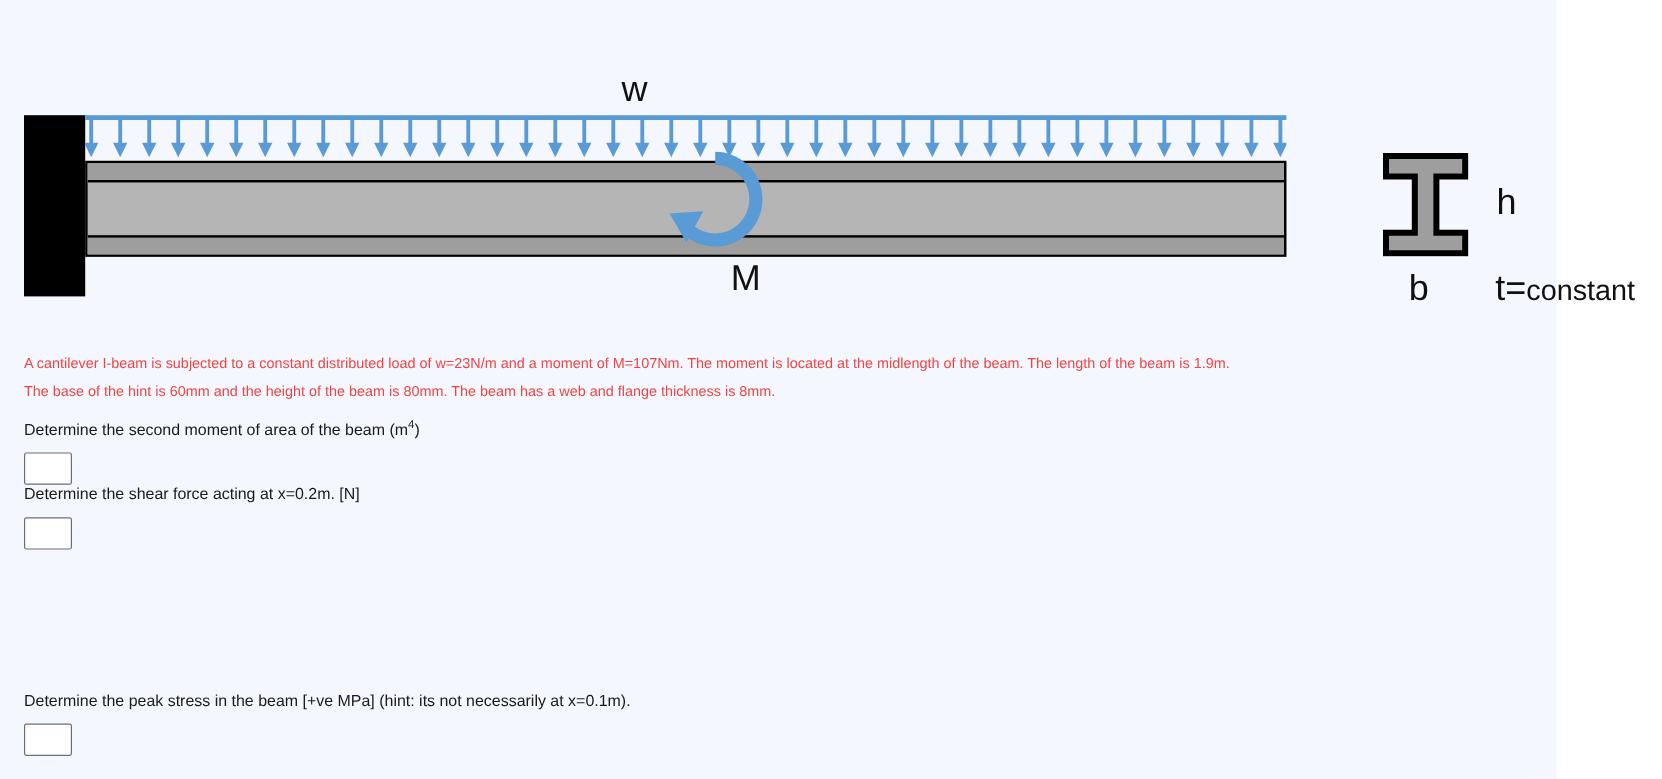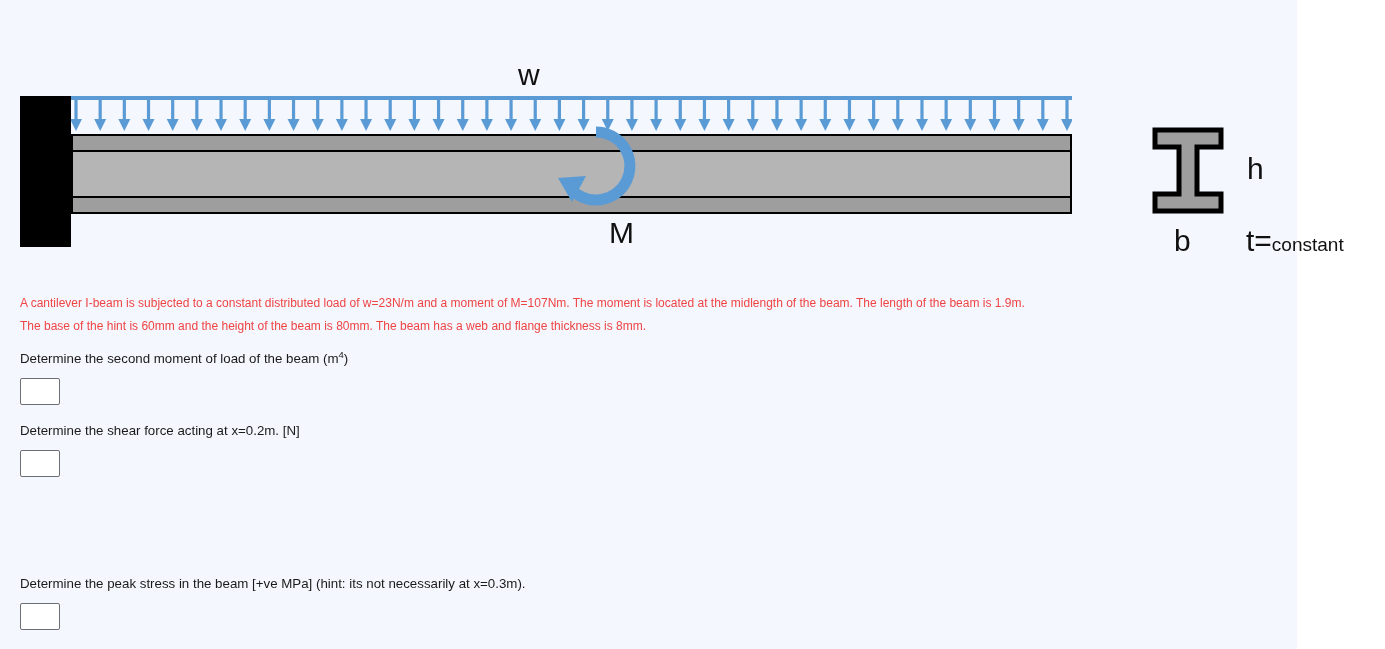--- a/index.html
+++ b/index.html
@@ -107,21 +107,21 @@
     line-height: 1;
   }
   .lbl-t {
     position: absolute;
     left: 1246px; top: 226px;
     line-height: 1;
     color: #111111;
     white-space: nowrap;
   }
   .lbl-t .big { font-size: 30px; }
-  .lbl-t .small { font-size: 19px; text-align: right; }
+  .lbl-t .small { font-size: 24px; text-align: right; }
 
   
   #prompt {
     position: absolute;
     left: 20px; top: 292px;
     width: 1268px;
     font-size: 12px;
     color: #ef4444;
     line-height: 23px;
   }
@@ -141,21 +141,21 @@
     border-radius: 2px;
     background: #ffffff;
     box-sizing: border-box;
     display: block;
     font-family: "Liberation Sans", sans-serif;
     font-size: 13px;
     padding: 0 3px;
     outline: none;
   }
   #q1 { top: 346px; }
-  #q2 { top: 422px; }
+  #q2 { top: 403px; }
   #q3 { top: 499px; }
   #q4 { top: 575px; }
 </style>
 </head>
 <body>
 
 <div id="page">
 
   <div id="figure">
 
@@ -278,28 +278,28 @@
     <div class="lbl-b">b</div>
     <div class="lbl-t"><span class="big">t=</span><span class="small">constant</span></div>
   </div>
 
   <div id="prompt">
     <div>A cantilever I-beam is subjected to a constant distributed load of w=23N/m and a moment of M=107Nm. The moment is located at the midlength of the beam. The length of the beam is 1.9m.</div>
     <div>The base of the hint is 60mm and the height of the beam is 80mm. The beam has a web and flange thickness is 8mm.</div>
   </div>
 
   <div class="qblock" id="q1">
-    <p class="qtext"><span>Determine the second moment of load of the beam (m</span><sup>4</sup><span>)</span></p>
+    <p class="qtext"><span>Determine the second moment of area of the beam (m</span><sup>4</sup><span>)</span></p>
     <input class="ansbox" type="text" value="" placeholder="" style="">
   </div>
 
   <div class="qblock" id="q2">
     <p class="qtext">Determine the shear force acting at x=0.2m. [N]</p>
     <input class="ansbox" type="text" value="" placeholder="" style="">
   </div>
 
 
   <div class="qblock" id="q4">
-    <p class="qtext">Determine the peak stress in the beam [+ve MPa] (hint: its not necessarily at x=0.3m).</p>
+    <p class="qtext">Determine the peak stress in the beam [+ve MPa] (hint: its not necessarily at x=0.1m).</p>
     <input class="ansbox" type="text" value="" placeholder="" style="">
   </div>
 
 </div>
 
 </body></html>

